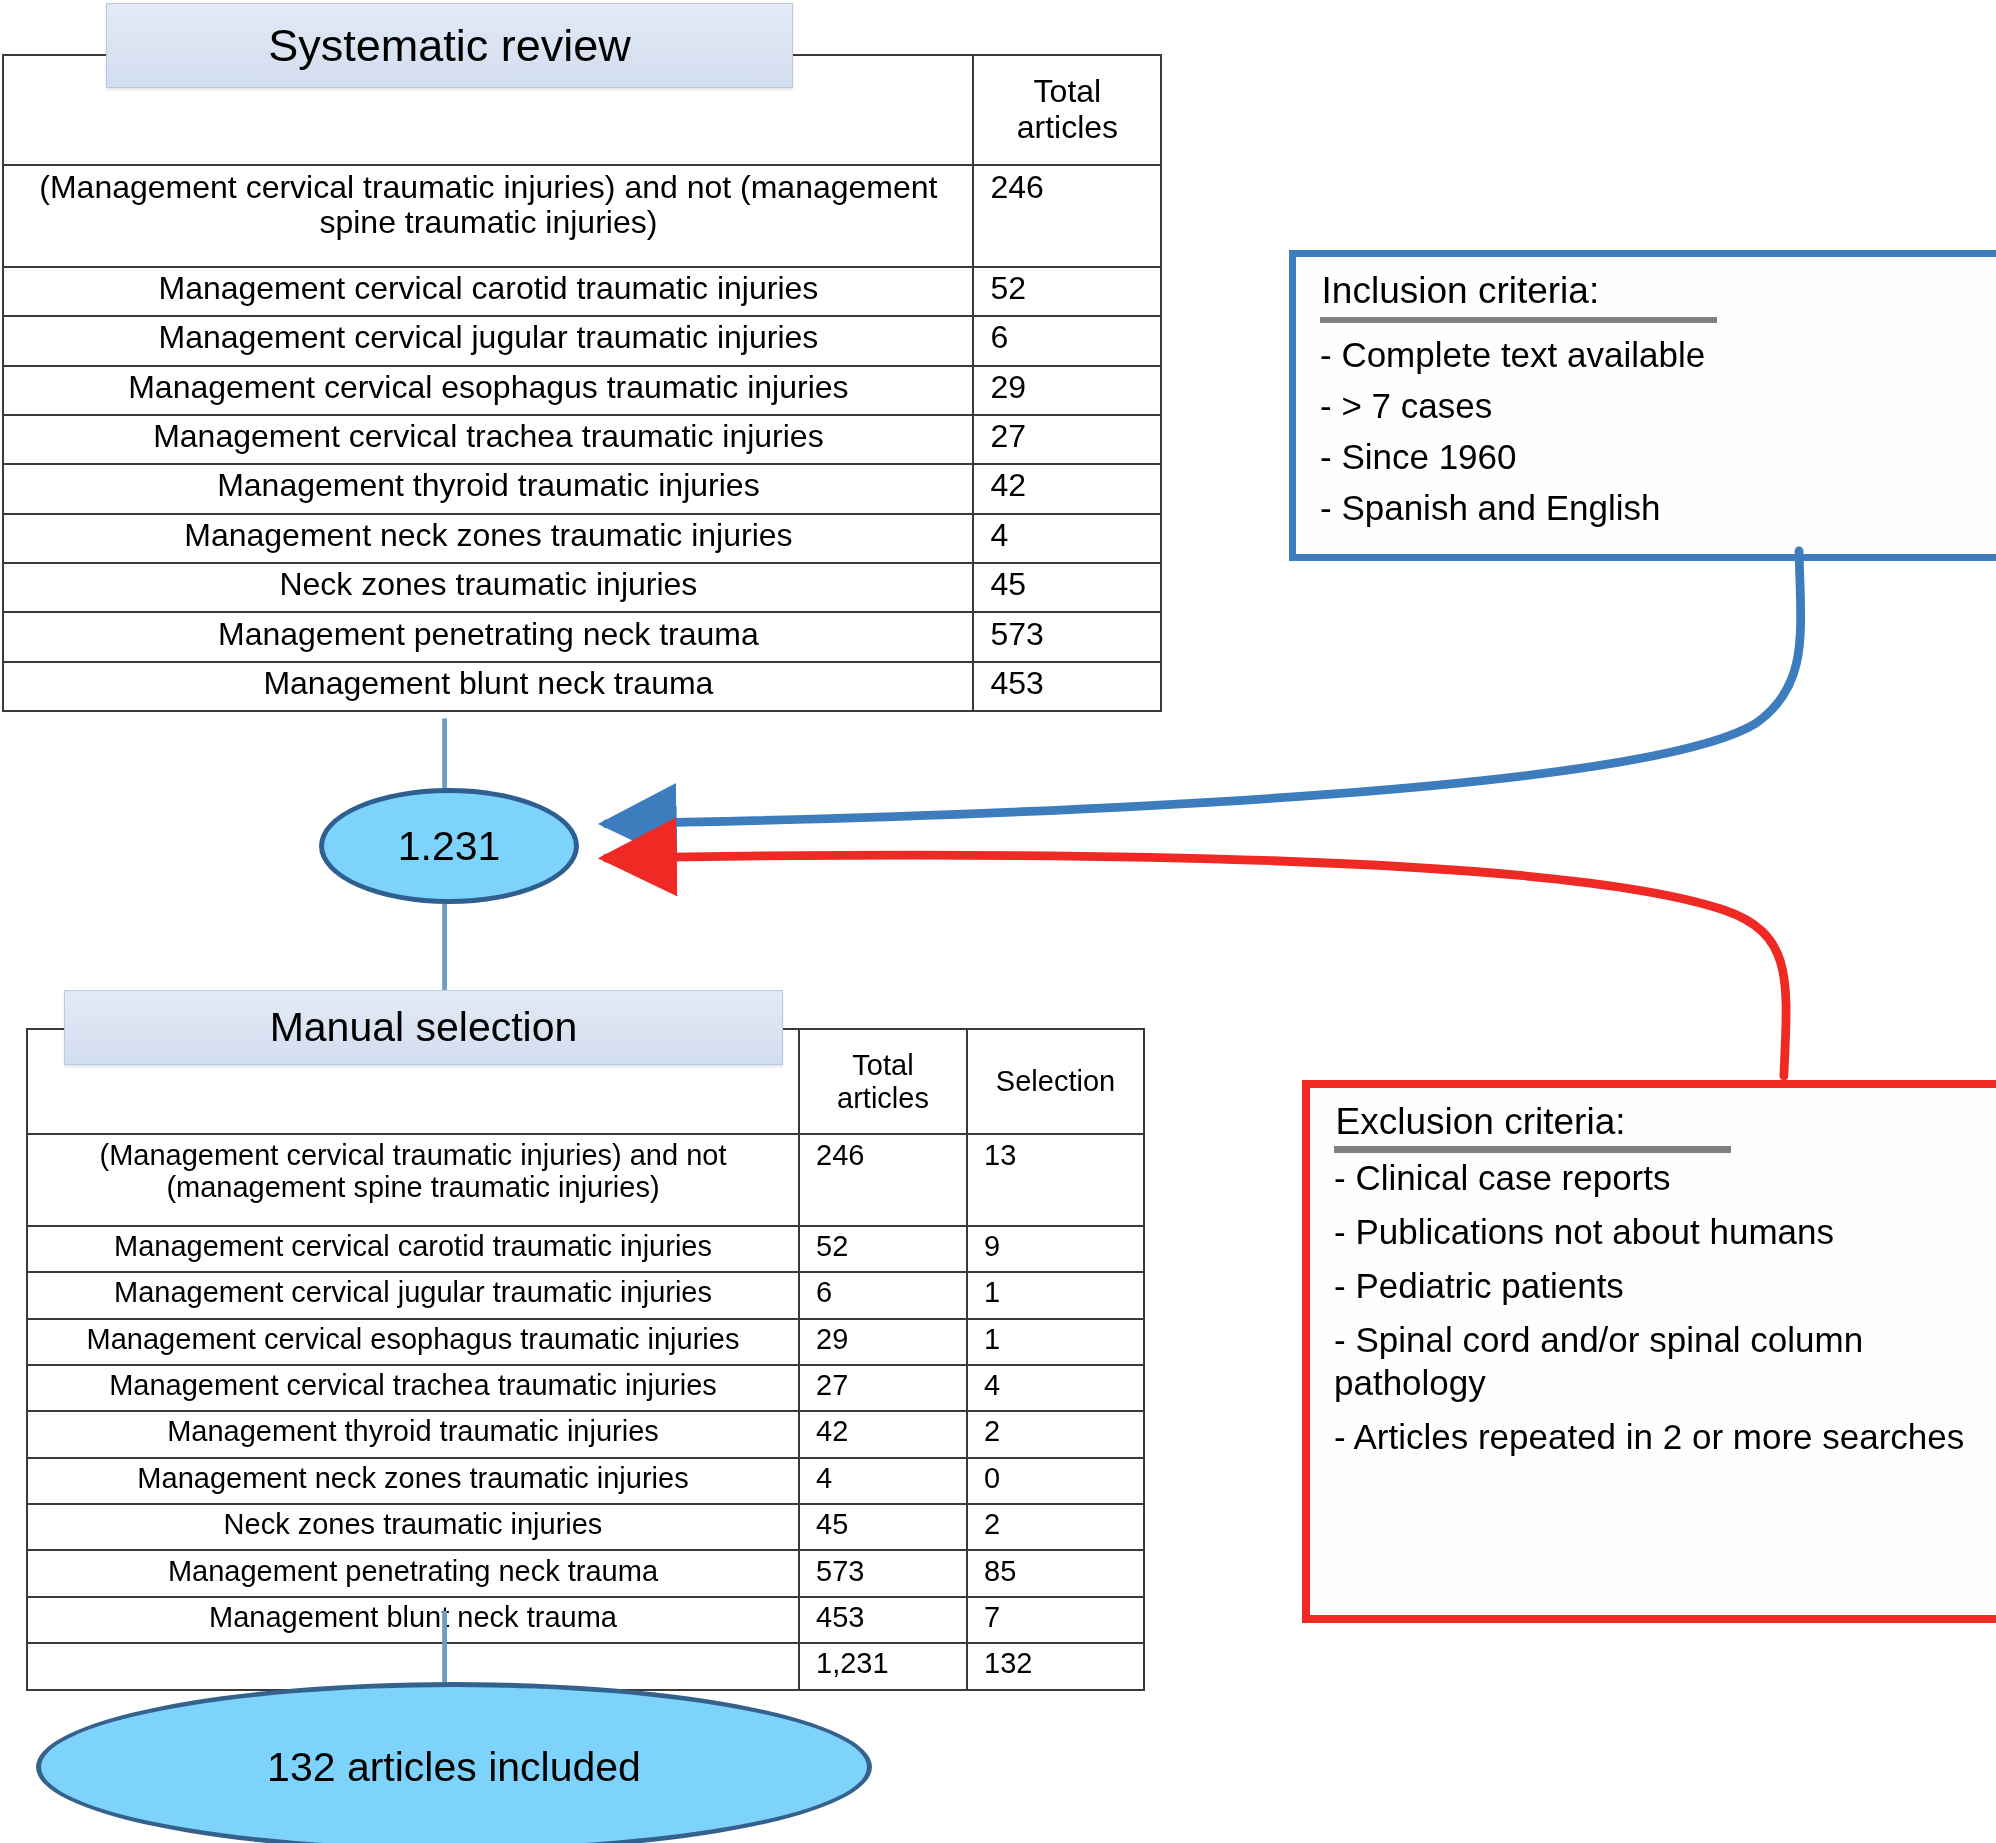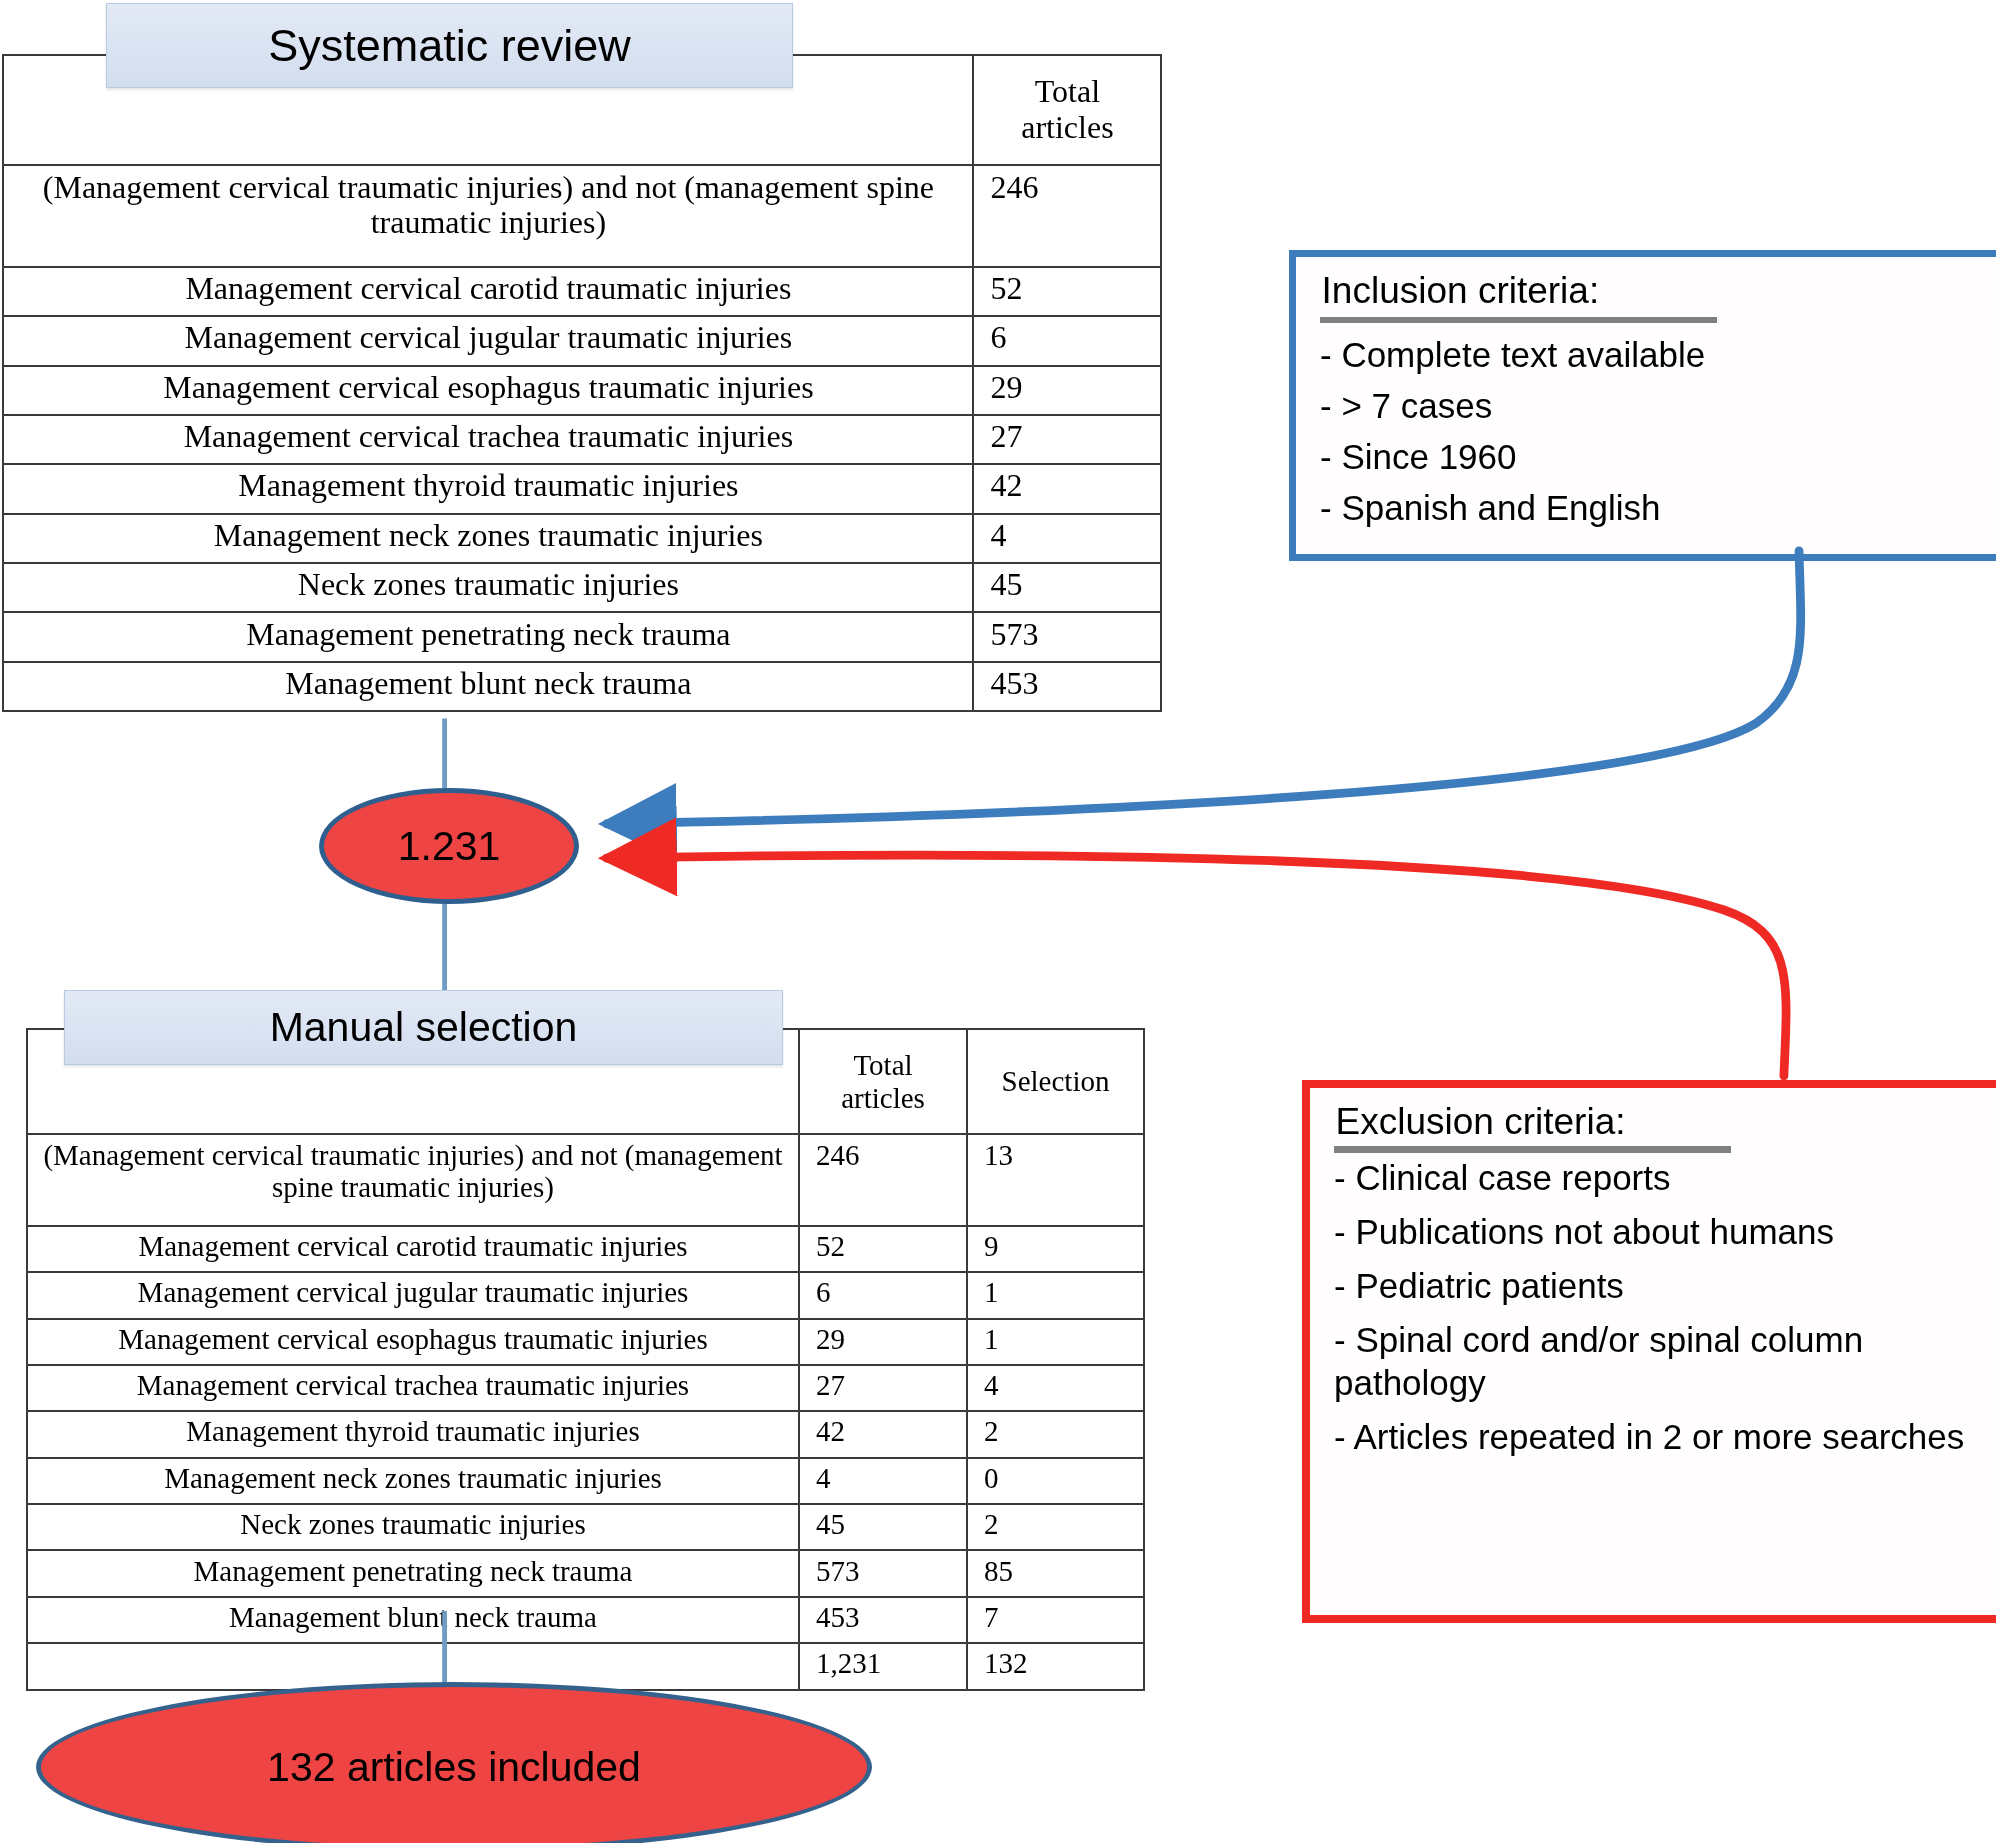--- a/index.html
+++ b/index.html
@@ -6,21 +6,21 @@
   body{width:1997px;height:1844px;position:relative;
        font-family:"Liberation Sans","DejaVu Sans",sans-serif;
        color:#000000;overflow:hidden;}
 
   
   #connectors{position:absolute;left:0;top:0;width:1997px;height:1844px;
               pointer-events:none;z-index:5;}
 
   
   .flow-table{position:absolute;border-collapse:collapse;table-layout:fixed;
-              background:#e5e5e5;z-index:2;font-family:Liberation Serif, serif;}
+              background:#e5e5e5;z-index:2;}
   .flow-table td, .flow-table th{
       border:2.4px solid #3a3a3a;
       padding:3.2px 8px;
       font-size:32px;
       line-height:1.12;
       font-weight:400;
       vertical-align:top;
       text-align:center;
       background:#ffffff;
       color:#000;
@@ -72,21 +72,21 @@
               display:inline-block;}
   .crit-rule{height:6.4px;background:#808080;margin:1.6px 0 11.2px 0;}
   #box-inclusion .crit-rule{width:397px;}
   #box-exclusion .crit-rule{width:397px;margin-top:0;margin-bottom:4.8px;}
   .crit-list{margin:0;padding:0;list-style:none;}
   .crit-list li{font-size:35px;line-height:1.22;margin:0 0 8px 0;}
   #box-exclusion .crit-list li{margin-bottom:11.2px;}
 
   
   .ellipse{position:absolute;z-index:6;
-           background:#ef4444;
+           background:#7dd3fc;
            display:flex;align-items:center;justify-content:center;
            color:#000;}
   #ellipse-total{left:319px;top:788px;width:250px;height:106px;
                  border:5.6px solid #2e5f8f;border-radius:50%;font-size:41px;}
   #ellipse-result{left:36px;top:1682px;width:826px;height:160px;
                   border:5.6px solid #34628d;border-radius:50%;font-size:41px;}
 </style>
 </head>
 <body>
 

